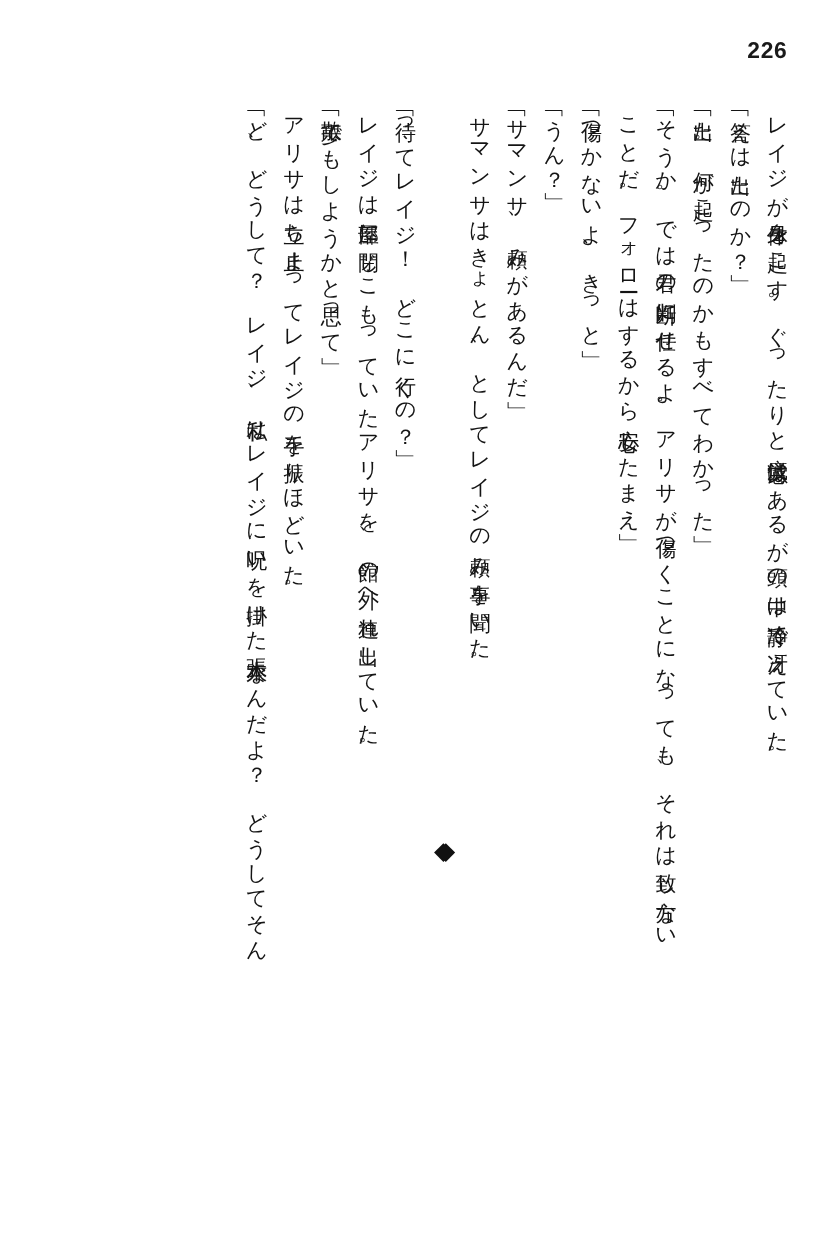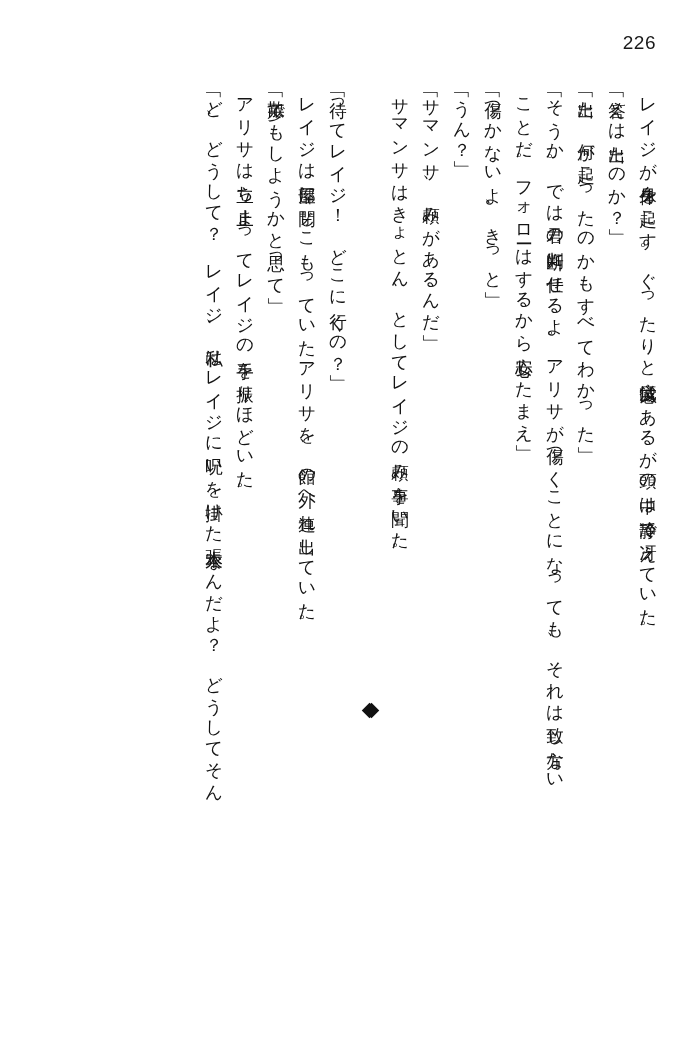--- a/index.html
+++ b/index.html
@@ -23,21 +23,21 @@
     height: 1050px;
     box-sizing: border-box;
   }
 
   .page-number {
     position: absolute;
     top: 32px;
     right: 44px;
     font-family: "Liberation Sans", sans-serif;
     font-size: 19px;
-    font-weight: normal;
+    font-weight: bold;
     letter-spacing: 0.5px;
     color: #1a1a1a;
   }
 
   
   .body-text {
     position: absolute;
     top: 86px;
     right: 44px;
     left: 44px;

